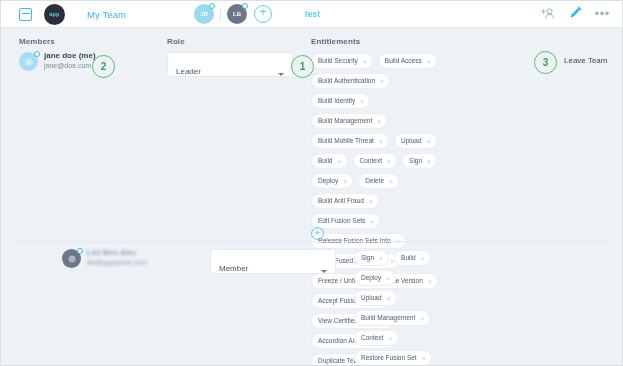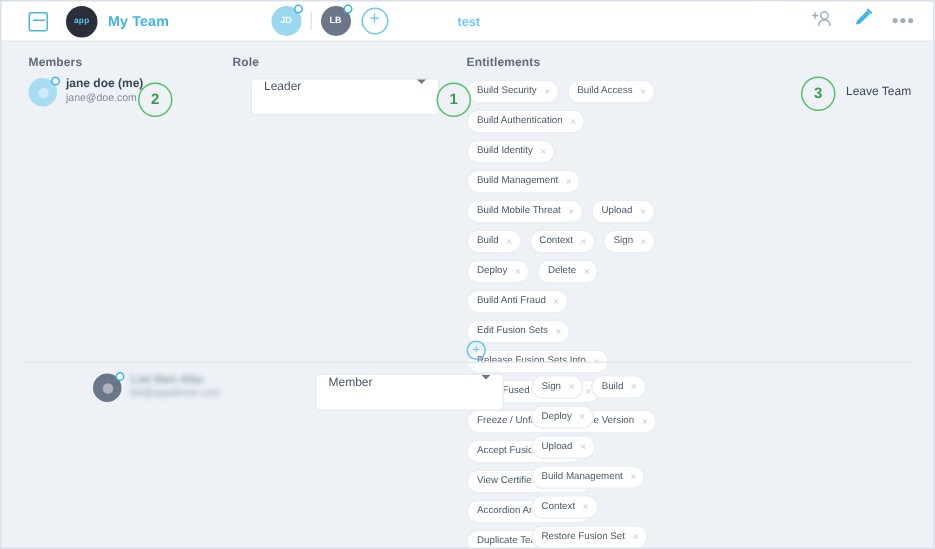--- a/index.html
+++ b/index.html
@@ -59,23 +59,23 @@
     color: #5fc8f0;
     font-size: 5.5px;
     letter-spacing: .2px;
     display: flex;
     align-items: center;
     justify-content: center;
     flex: none;
     font-weight: bold;
   }
   .tb-title {
-    margin-left: 7px;
+    margin-left: 22px;
     font-size: 9.5px;
-    font-weight: bold;
+    font-weight: normal;
     color: #3fb4e6;
     letter-spacing: .1px;
   }
   .tb-avatars {
     margin-left: 68px;
     display: flex;
     align-items: center;
   }
   .av {
     position: relative;
@@ -156,21 +156,21 @@
   .colhead {
     position: absolute;
     top: 36px;
     font-size: 8px;
     color: #5e6b7a;
     font-weight: bold;
     letter-spacing: .1px;
     text-align: right;
   }
   .colhead.members { left: 18px; }
-  .colhead.role { left: 154px; }
+  .colhead.role { left: 166px; }
   .colhead.ent { left: 310px; }
 
   
   .row {
     position: absolute;
     left: 0;
     width: 511px;
     box-sizing: border-box;
     display: flex;
   }
@@ -241,21 +241,21 @@
     flex: none;
     padding-top: 1px;
   }
   .select {
     width: 126px;
     height: 25px;
     background: #ffffff;
     border: 1px solid #e6ebf1;
     border-radius: 3px;
     display: flex;
-    align-items: flex-start;
+    align-items: flex-end;
     padding: 0 8px;
     box-sizing: border-box;
     cursor: pointer;
     font-size: 8px;
     color: #4a5666;
   }
   .select .caret {
     margin-left: auto;
     width: 0; height: 0;
     border-left: 3px solid transparent;

